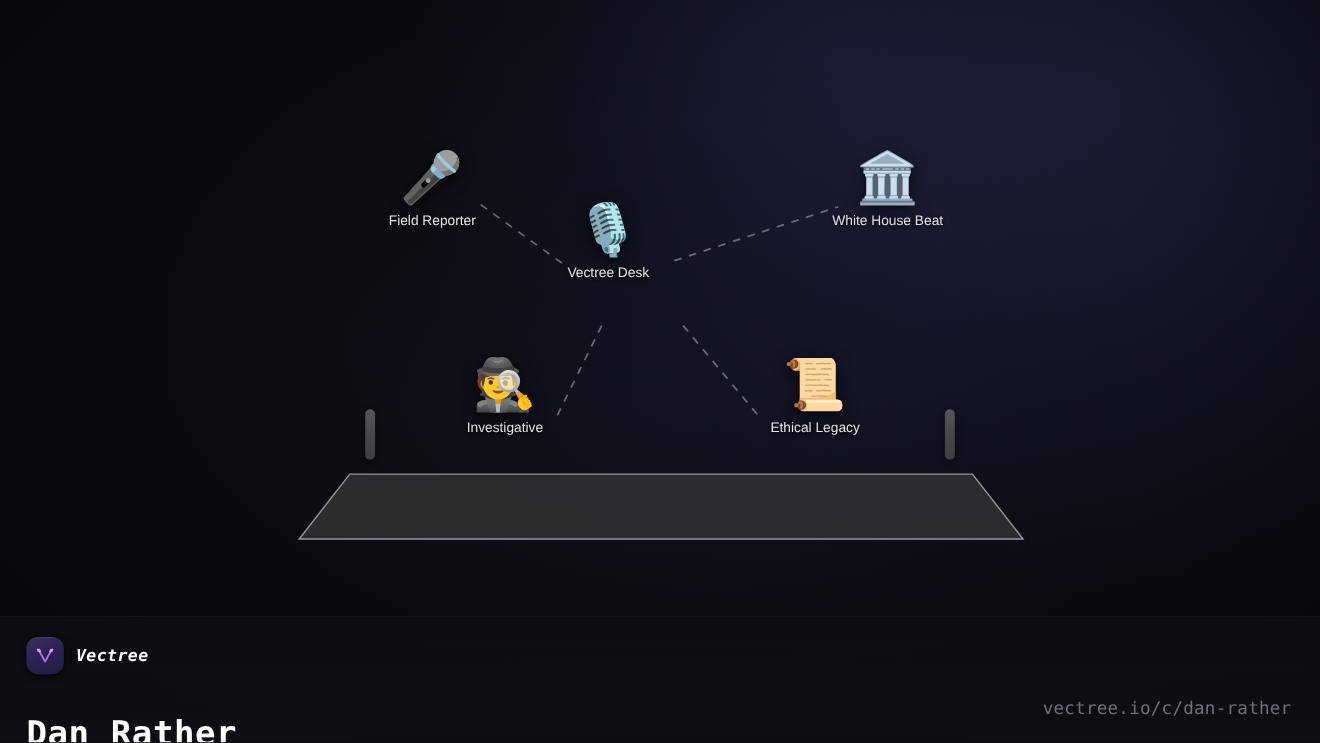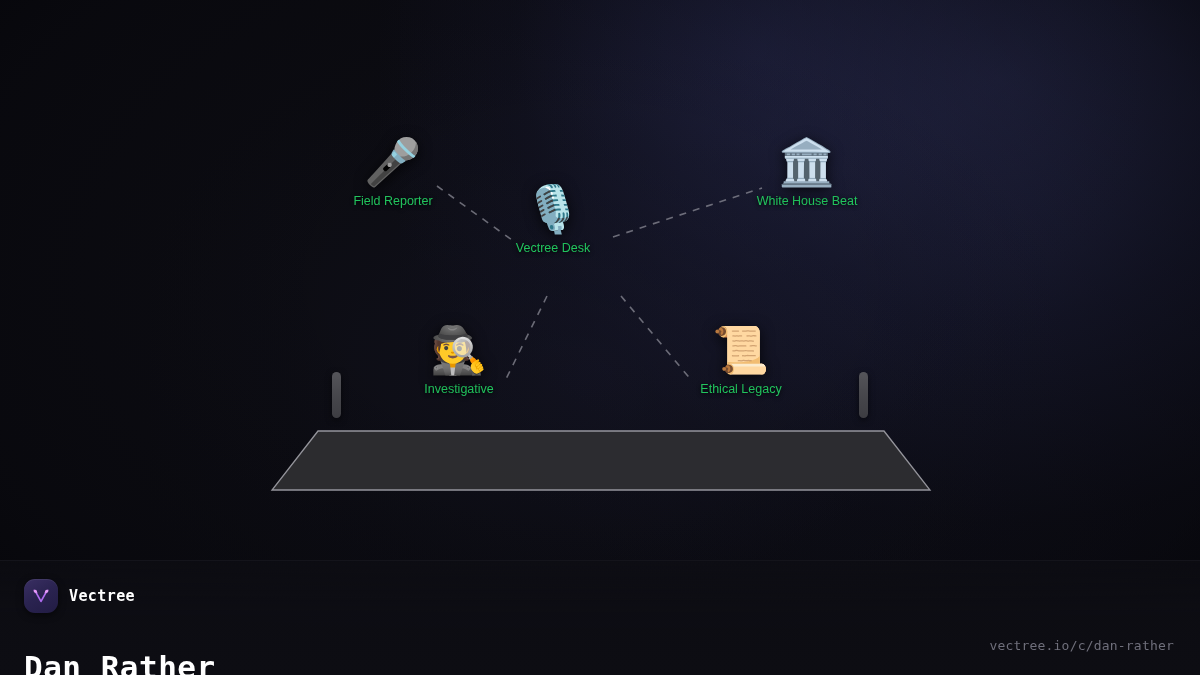--- a/index.html
+++ b/index.html
@@ -93,21 +93,21 @@
     font-size:46px;
     line-height:52px;
     text-align:center;
     filter:drop-shadow(0 3px 7px rgba(0,0,0,0.72));
     user-select:none;
   }
   .node-label {
     font-family:"Liberation Sans", sans-serif;
     font-size:12.5px;
     line-height:15px;
-    color:#22c55e;
+    color:#e5e5e5;
     text-align:left;
     white-space:nowrap;
     text-shadow:0 1px 4px rgba(0,0,0,0.92);
   }
 
   
   #platform-svg {
     position:absolute;
     left:250px; top:418px;
     width:700px; height:90px;
@@ -154,39 +154,40 @@
     box-shadow:0 2px 7px rgba(0,0,0,0.55), inset 0 1px 0 rgba(255,255,255,0.07);
     flex:none;
   }
   #brand-name {
     font-family:"DejaVu Sans Mono", monospace;
     font-size:15px;
     font-weight:bold;
     color:#ffffff;
     letter-spacing:0.4px;
     white-space:nowrap;
+    font-style:italic;
   }
 
   #page-title {
     position:absolute;
     left:24px; top:52px;
     font-family:"DejaVu Sans Mono", monospace;
     font-size:31px;
     font-weight:bold;
     color:#ffffff;
     letter-spacing:0.5px;
     white-space:nowrap;
     margin-top:36px;
   }
 
   #footer-url {
     position:absolute;
     right:26px; bottom:22px;
     font-family:"DejaVu Sans Mono", monospace;
-    font-size:13px;
+    font-size:16px;
     color:#6f6f7b;
     letter-spacing:0.2px;
     white-space:nowrap;
   }
 </style>
 </head>
 <body>
 
 <div id="stage-root">
 

